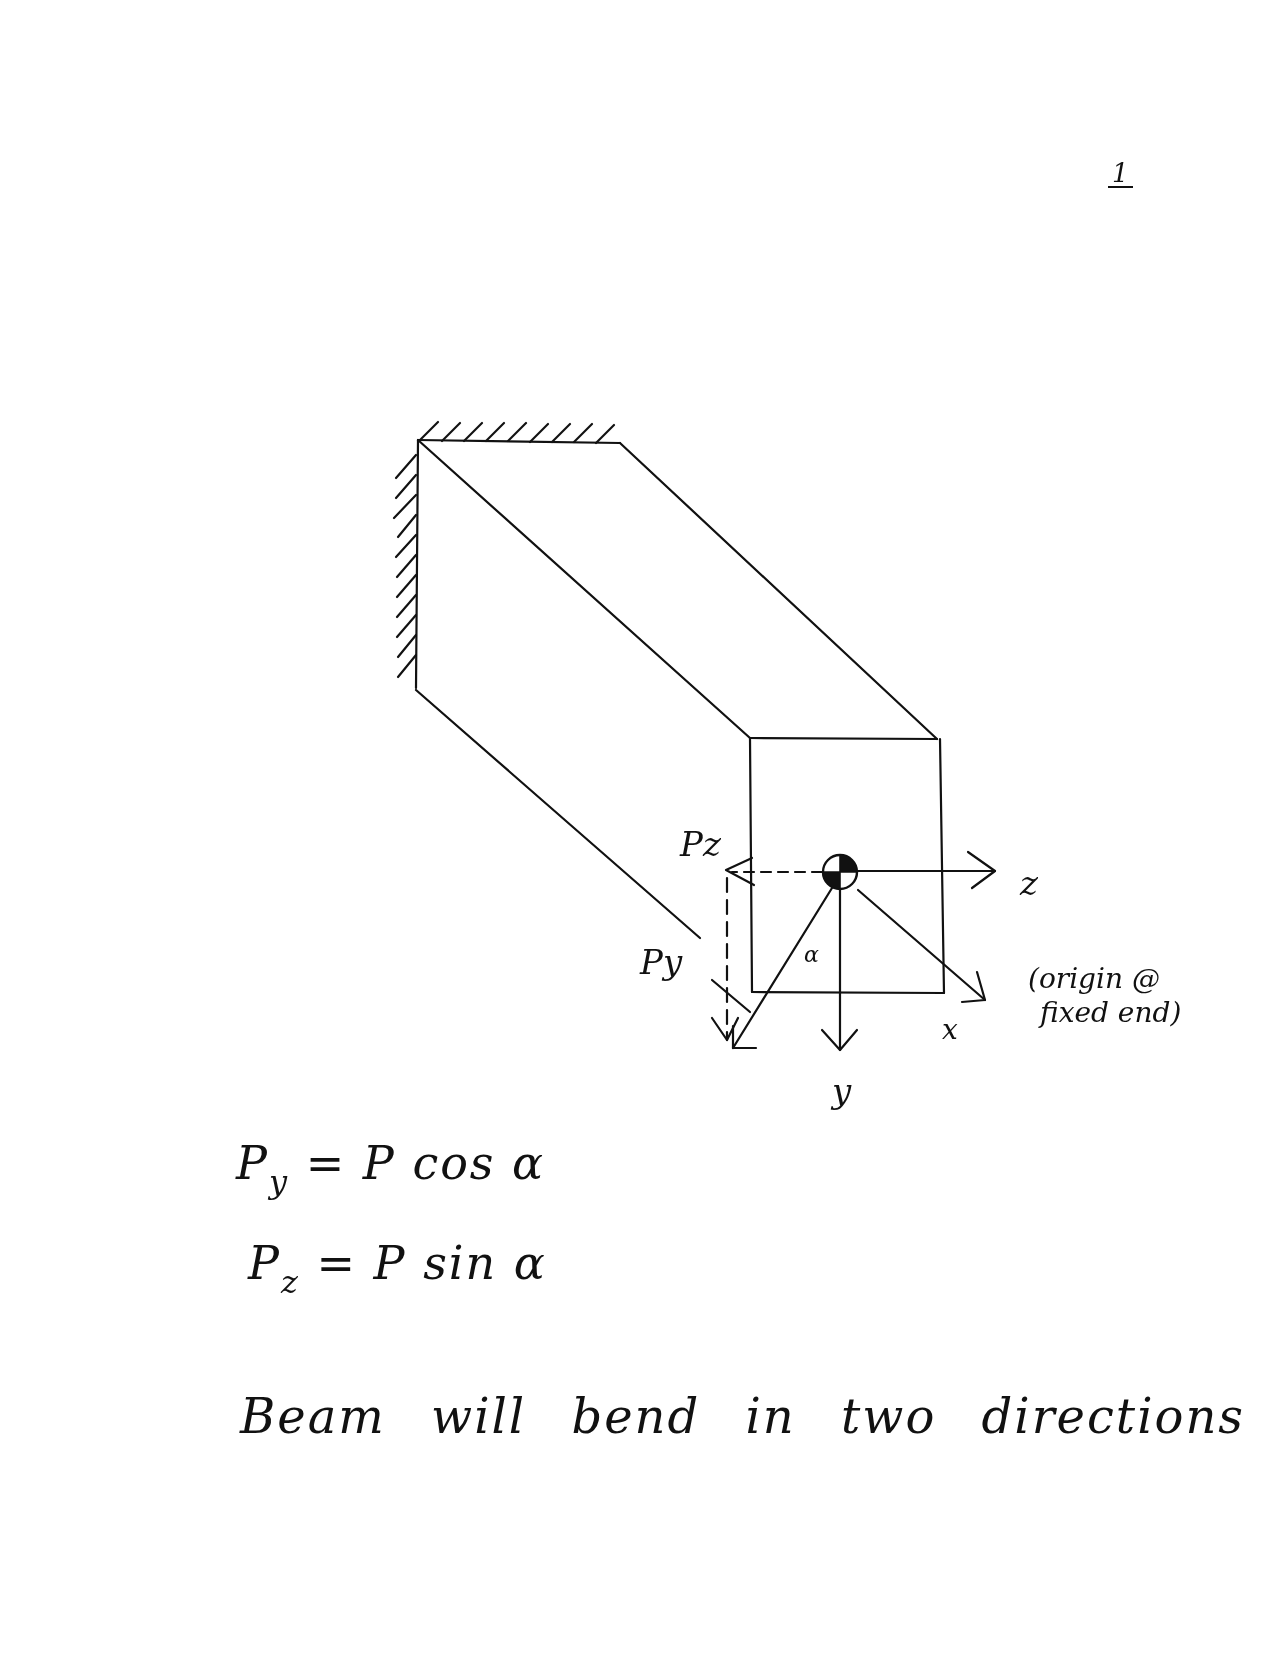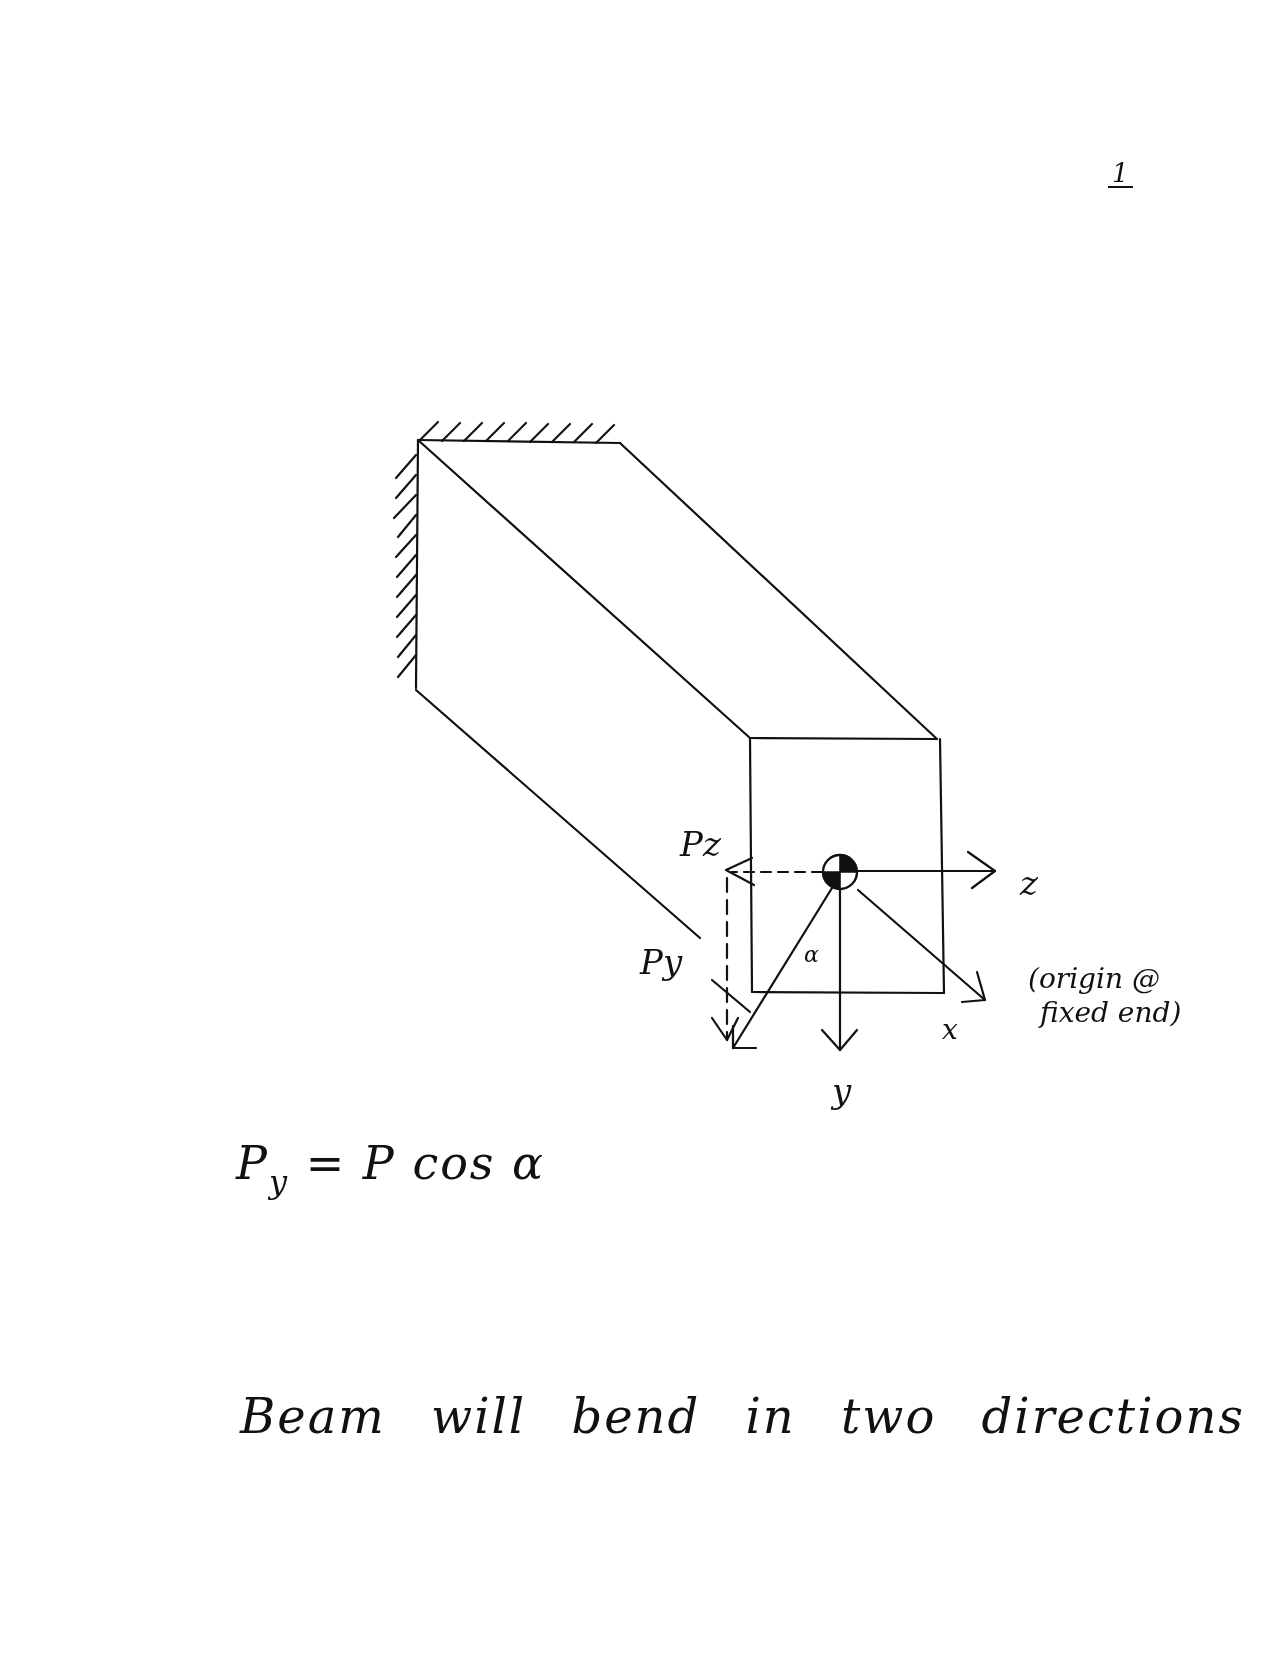--- a/index.html
+++ b/index.html
@@ -117,15 +117,19 @@
   <div class="hw lbl" style="left:804px; top:944px; font-size:22px;">α</div>
   <div class="hw note" style="left:1028px; top:962px;">
     <div>(origin @</div>
     <div style="padding-left:12px;">fixed end)</div>
   </div>
 
   <div class="hw eq eq1">
     <span>P</span><sub>y</sub>
     <span>= P cos α</span>
   </div>
+  <div class="hw eq eq2">
+    <span>P</span><sub>z</sub>
+    <span>= P sin α</span>
+  </div>
 
   <div class="hw concl">Beam will bend in two directions</div>
 </div>
 
 </body></html>

